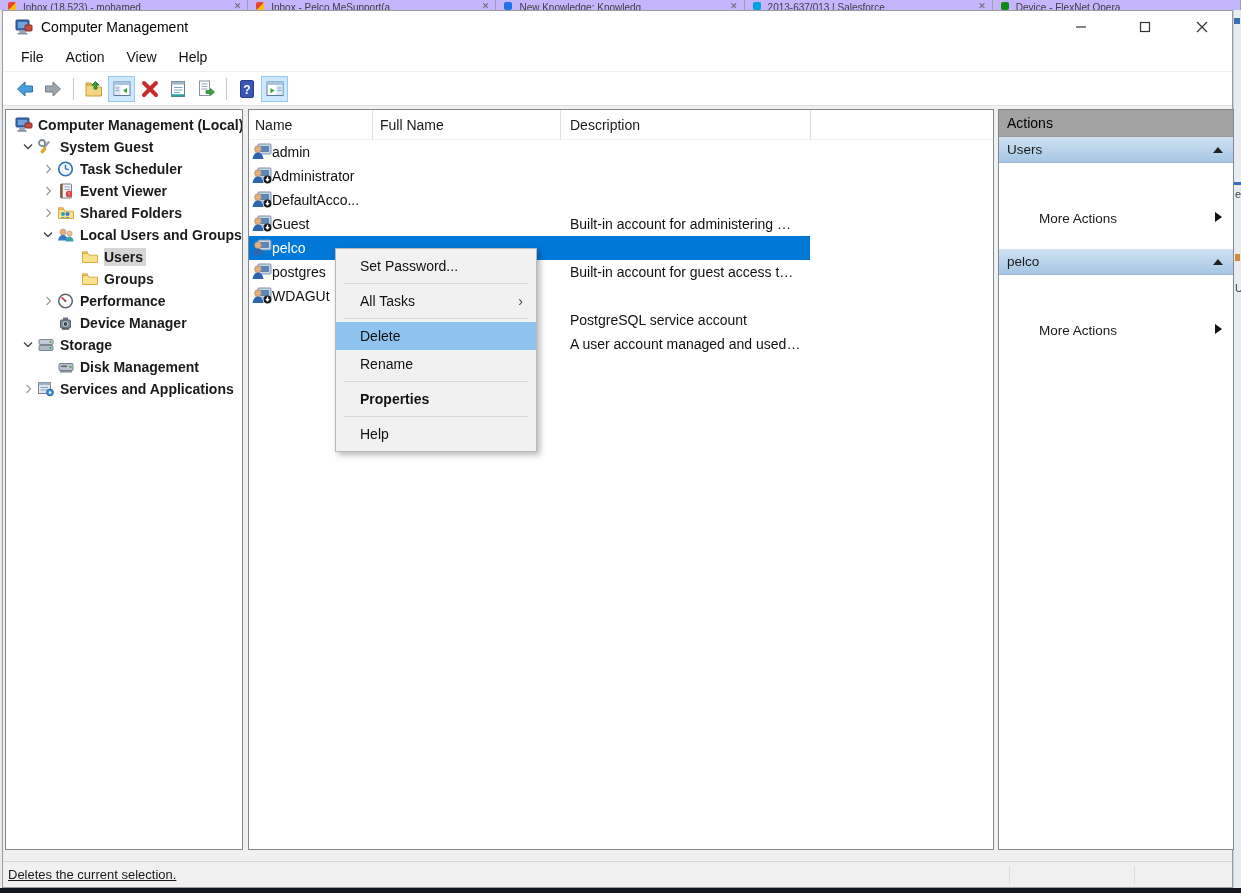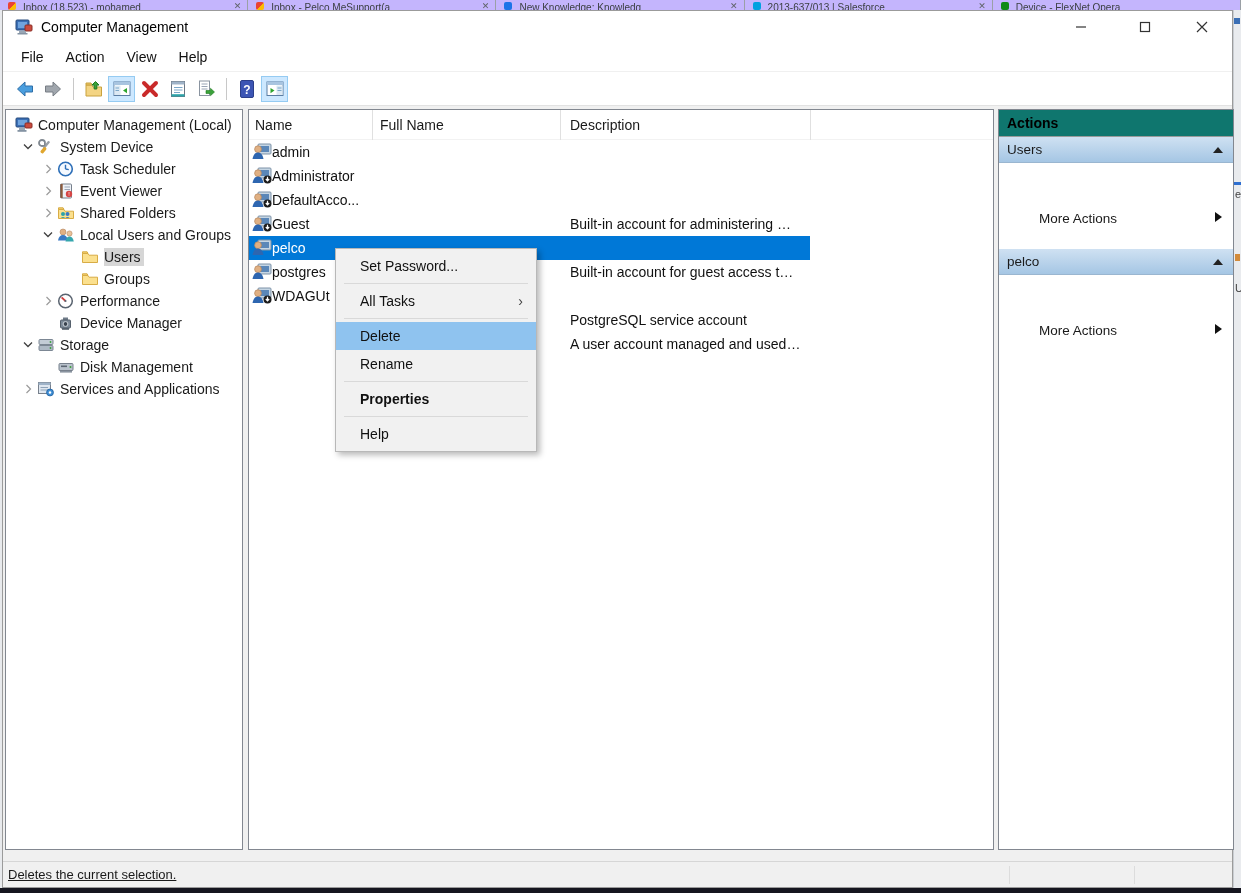--- a/index.html
+++ b/index.html
@@ -47,21 +47,21 @@
   .pane { position:absolute; top:3px; background:#fff; border:1px solid #828790; }
   .tree-pane { left:2px; width:238px; bottom:11px; overflow:hidden; }
   .list-pane { left:245px; width:746px; bottom:11px; overflow:hidden; }
   .actions-pane { left:995px; width:236px; bottom:11px; overflow:hidden; }
 
   
   .tree { padding-top:4px; }
   .trow { height:22px; display:flex; align-items:center; font-size:14px; color:#1a1a1a; white-space:nowrap; }
   .chev { width:16px; display:flex; align-items:center; justify-content:center; flex:none; }
   .ticon { width:19px; display:flex; align-items:center; justify-content:center; margin-right:5px; flex:none; }
-  .tsel { display:flex; padding:1px 3px 1px 0; }
+  .tsel { display:flex; padding:1px 3px 1px 0;font-weight:bold; }
   .tsel.selected { background:#d6d6d6; }
   .lvl0 { padding-left:8px; }
   .lvl1 { padding-left:14px; }
   .lvl2 { padding-left:34px; }
   .lvl3 { padding-left:74px; }
 
   
   .list-header { position:relative; height:30px; border-bottom:1px solid #f2f2f2; }
   .col-h { position:absolute; top:0; height:30px; display:flex; align-items:center; font-size:14px; color:#1a1a1a; }
   .col-div { position:absolute; top:0; width:1px; height:30px; background:#e0e0e0; }
@@ -76,21 +76,21 @@
 
   
   .ctxmenu { position:absolute; left:335px; top:248px; width:202px; background:#f1f1f1; border:1px solid #b8b8b8; box-shadow:3px 3px 6px rgba(0,0,0,0.28); padding:3px 0; z-index:50; }
   .cm-item { position:relative; height:28px; display:flex; align-items:center; padding-left:24px; font-size:14px; color:#111; }
   .cm-item.hl { background:#8fc3ef; }
   .cm-item.bold { font-weight:bold;text-align:right; }
   .cm-sep { height:1px; background:#d9d9d9; margin:3px 8px 3px 8px; }
   .cm-arrow { position:absolute; right:13px; top:6px; font-size:14px; color:#444; }
 
   
-  .ap-title { height:27px; display:flex; align-items:center; padding-left:8px; font-size:14px; font-weight:bold; background:#0f766e; border-bottom:1px solid #9a9a9a; color:#000; }
+  .ap-title { height:27px; display:flex; align-items:center; padding-left:8px; font-size:14px; font-weight:normal; background:#a3a3a3; border-bottom:1px solid #9a9a9a; color:#000; }
   .ap-sec { position:relative; height:26px; background:linear-gradient(#cfe1f2,#a5c6e4); border-bottom:1px solid #9ab6d0; display:flex; align-items:center; padding-left:8px; font-size:13.5px; color:#1a1a1a; }
   .ap-up { position:absolute; right:10px; top:10px; width:0; height:0; border-left:5px solid transparent; border-right:5px solid transparent; border-bottom:6px solid #222; }
   .ap-item { position:relative; height:30px; display:flex; align-items:center; padding-left:40px; font-size:13.5px; color:#1a1a1a; background:#fff;margin-top:40px; }
   .ap-right { position:absolute; right:11px; top:9px; width:0; height:0; border-top:5.5px solid transparent; border-bottom:5.5px solid transparent; border-left:7px solid #111; }
   .ap-gap { height:16px; background:#fff; }
 
   
   .statusbar { position:absolute; left:0; bottom:0; width:100%; height:26px; background:#f0f0f0; border-top:1px solid #d6d6d6; display:flex; align-items:center; padding-left:5px; font-size:13px; color:#1a1a1a;text-decoration:underline; }
   .grip { position:absolute; top:4px; width:1px; height:18px; background:#dcdcdc; }
 
@@ -294,21 +294,21 @@
             </span>
             <span class="ticon">
               <svg width="18" height="16" viewBox="0 0 18 16">
                 <rect x="8" y="1" width="2.4" height="9" rx="1" fill="#9aa0a6" transform="rotate(40 9 6)"></rect>
                 <rect x="5" y="8" width="3.4" height="7" rx="1.4" fill="#e0a62e" transform="rotate(40 7 11)"></rect>
                 <circle cx="5" cy="4" r="3" fill="none" stroke="#808890" stroke-width="1.8"></circle>
                 <rect x="4" y="3" width="3" height="3" fill="#fff"></rect>
               </svg>
             </span>
             <span class="tsel">
-                <span>System Device</span>
+                <span>System Guest</span>
               </span>
           </div>
 
           <div class="trow lvl2">
             <span class="chev">
               <svg width="7" height="10" viewBox="0 0 7 10">
                   <path d="M1.5,1 L5.5,5 L1.5,9" stroke="#9a9a9a" stroke-width="1.2" fill="none"></path>
                 </svg>
             </span>
             <span class="ticon">

